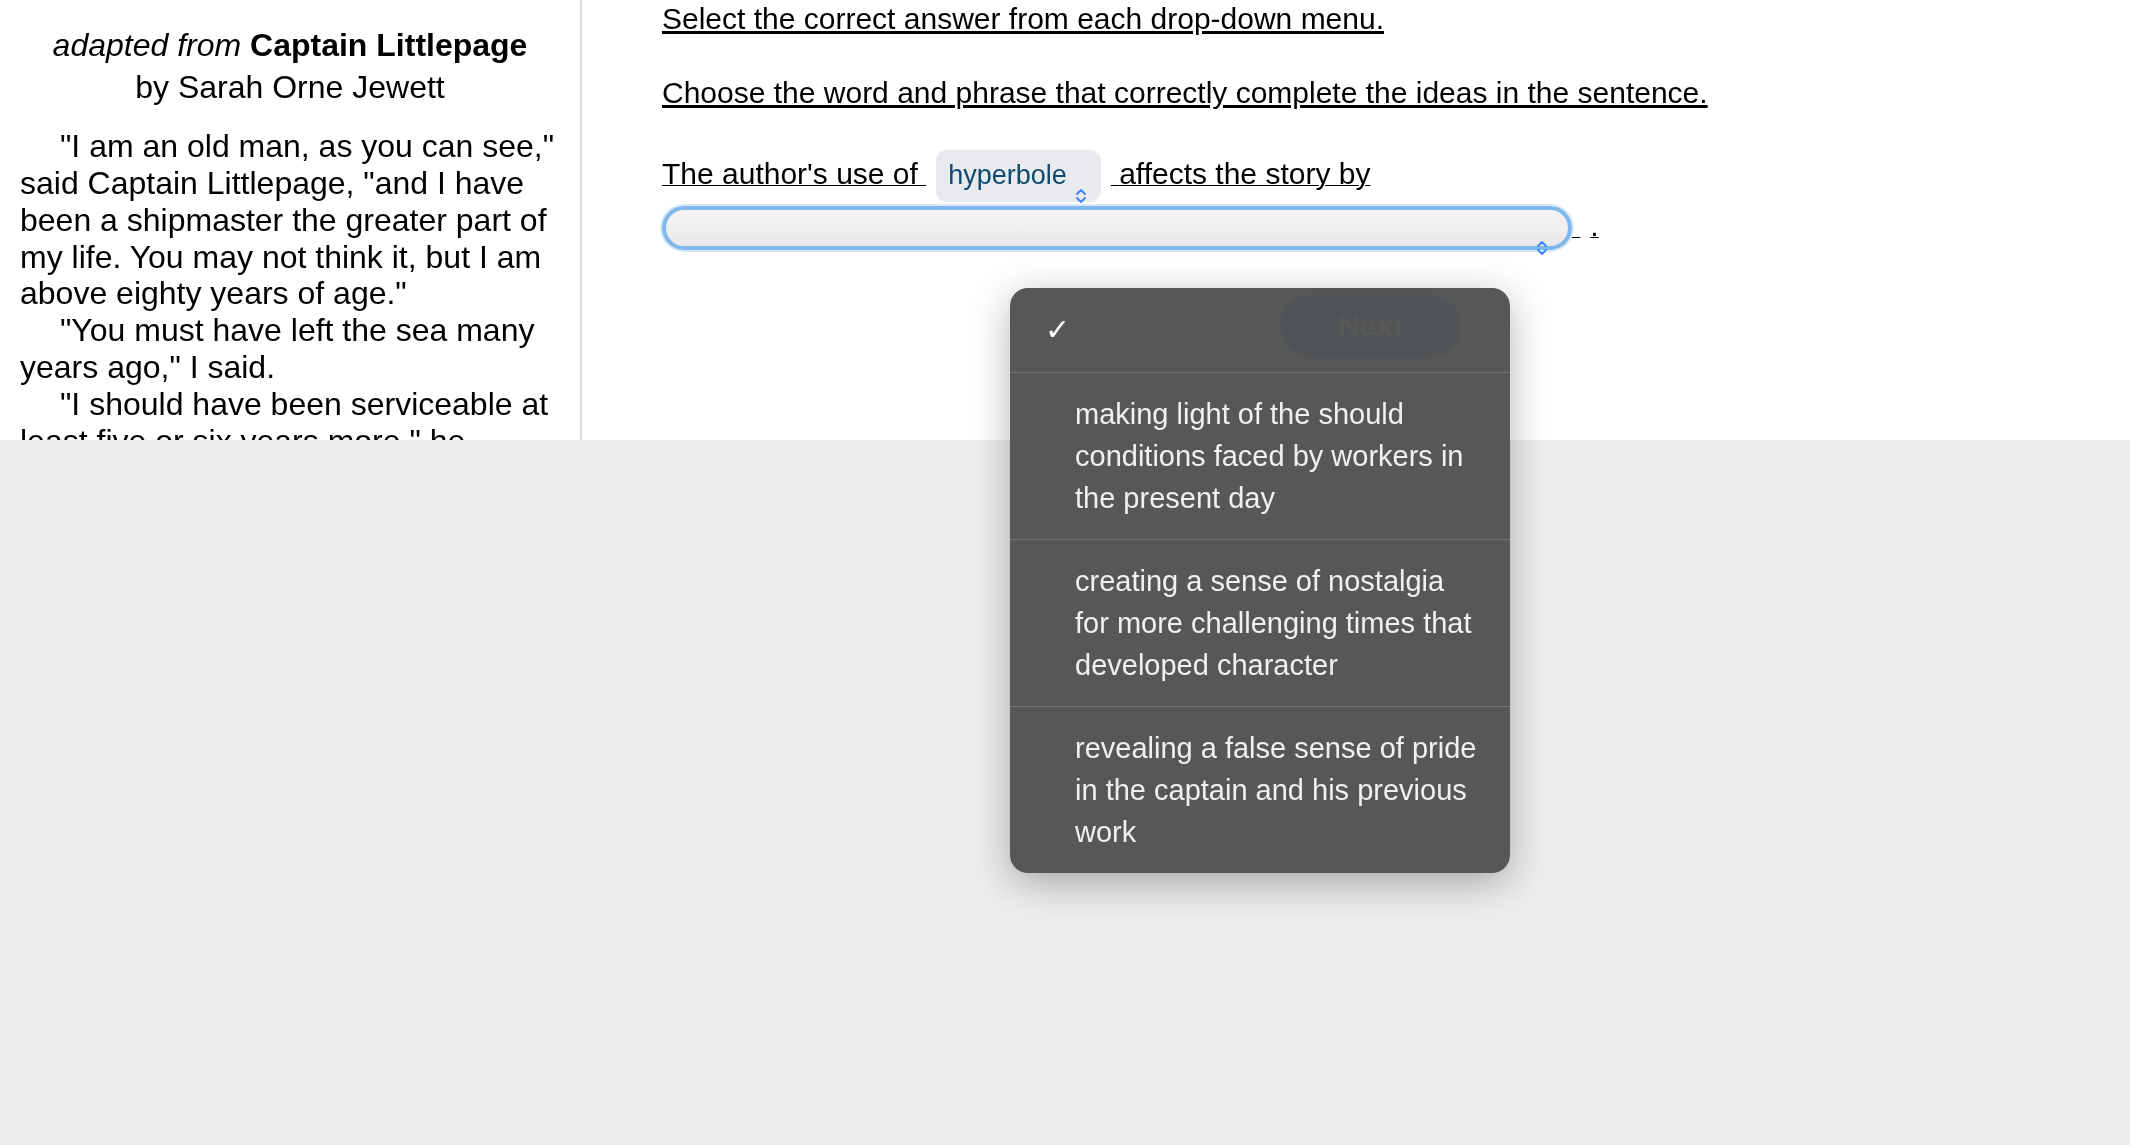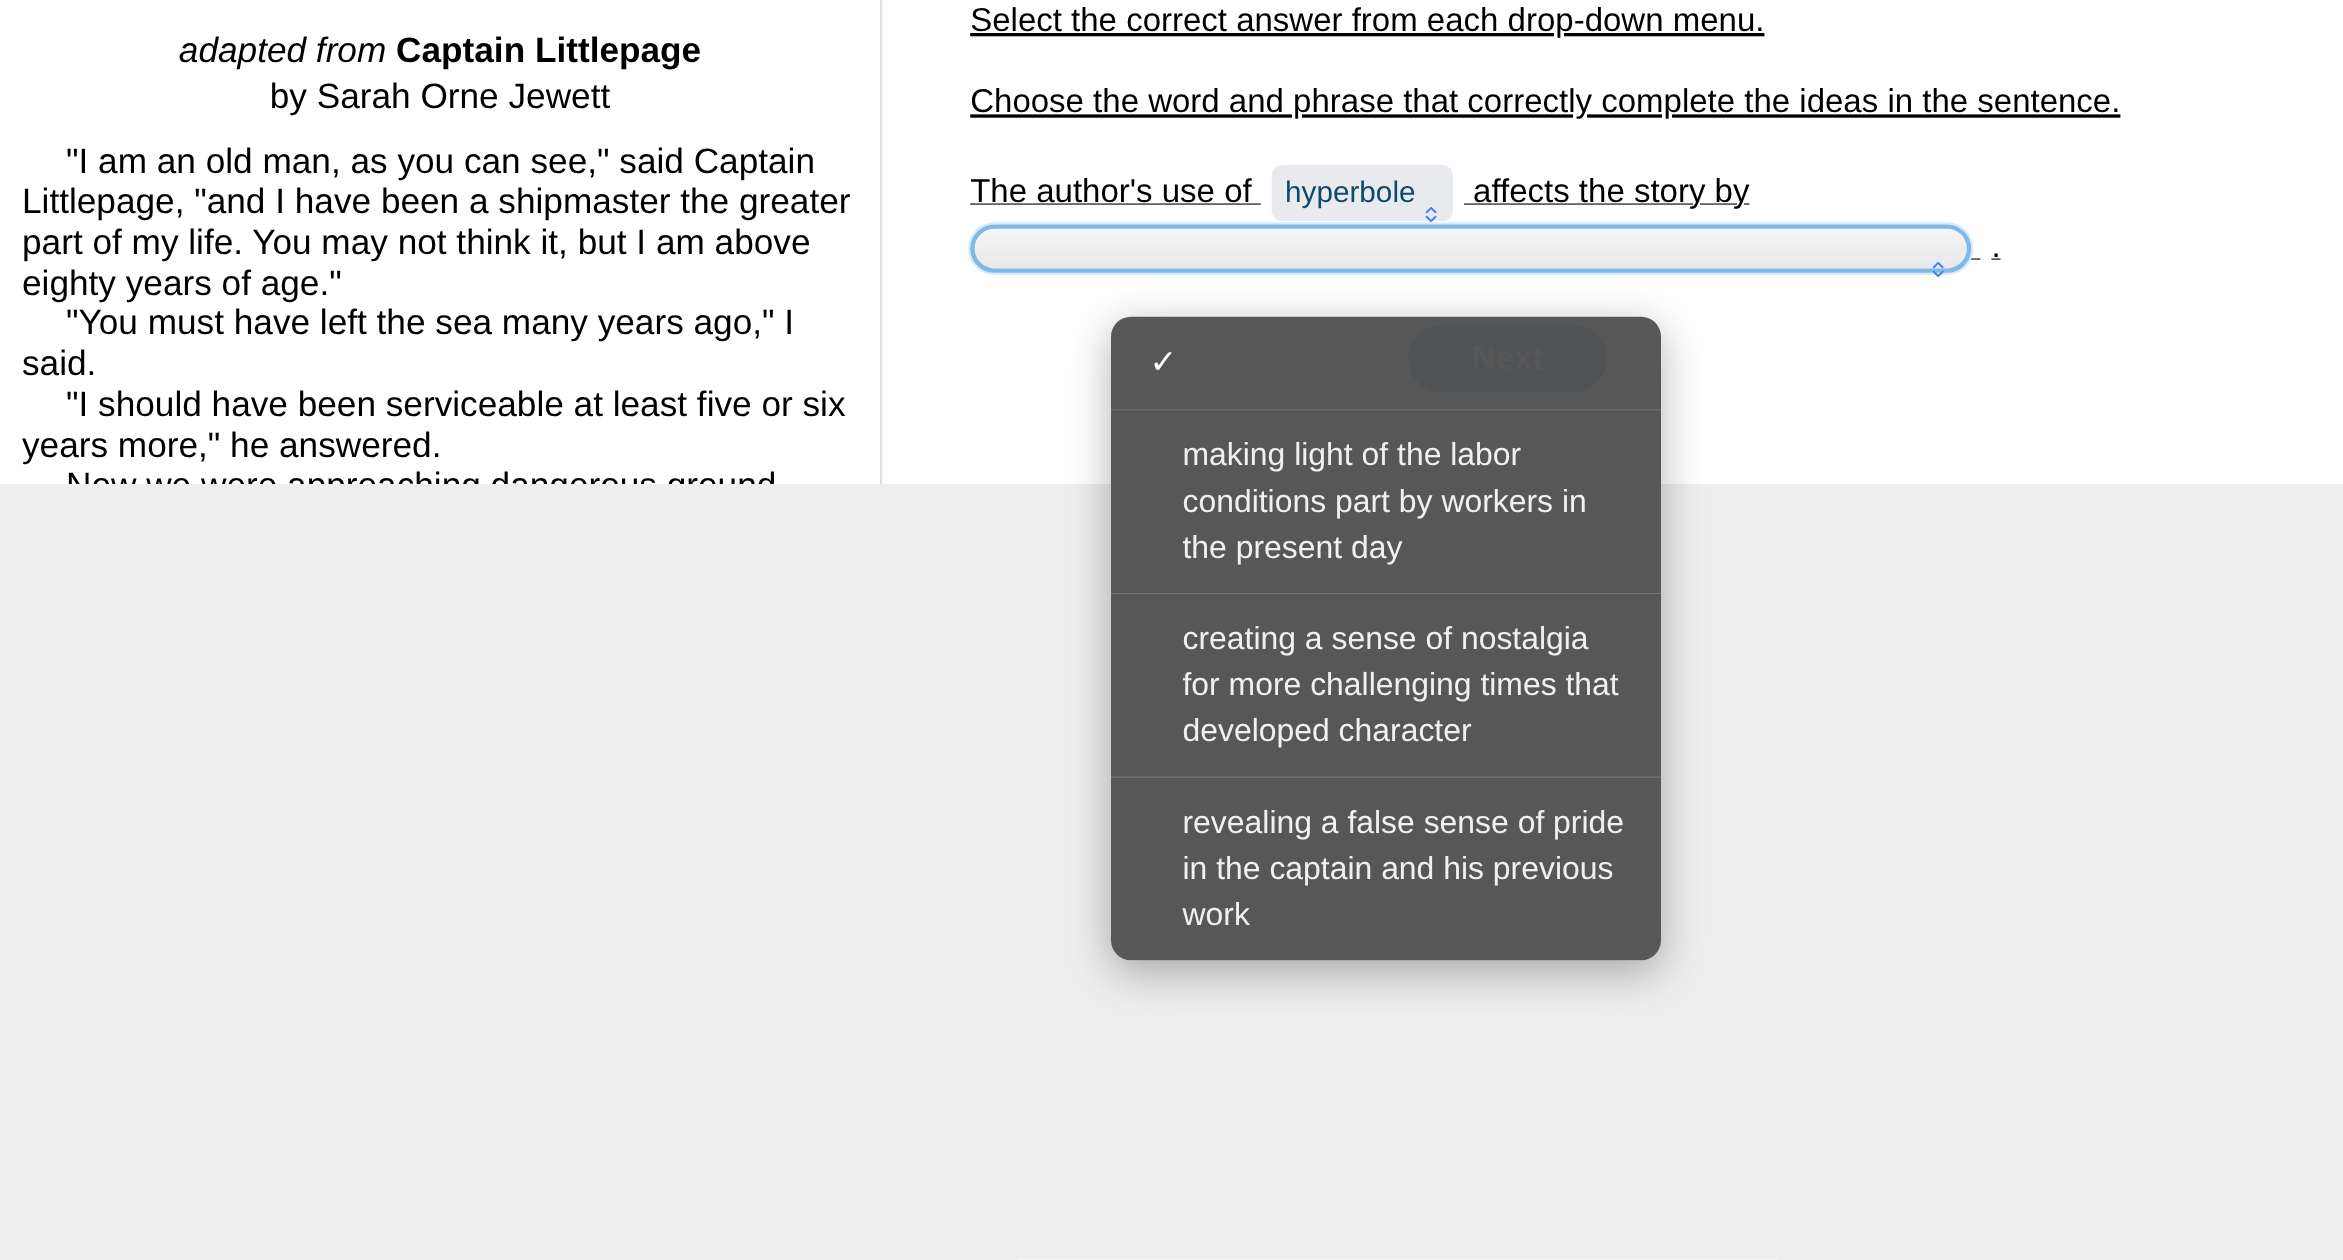--- a/index.html
+++ b/index.html
@@ -15,21 +15,21 @@
       position: relative;
       overflow: hidden;
     }
     .top-section {
       display: flex;
       width: 100%;
       height: 440px;
       background: #ffffff;
     }
     .passage-panel {
-      width: 802px;
+      width: 582px;
       padding: 0 20px 0 20px;
       border-right: 2px solid #e0e0e0;
       position: relative;
     }
     .passage-header {
       text-align: center;
       font-size: 32px;
       line-height: 1.3;
       margin-bottom: 20px;
       padding-top: 25px;
@@ -217,16 +217,16 @@
 <div class="bottom-grey"></div>
 
 <button class="next-button">
   <span>Next</span>
 </button>
 
 <div class="dropdown-menu">
   <div class="dropdown-item check-row">
     <span class="check-icon">✓</span>
   </div>
-  <div class="dropdown-item">making light of the labor conditions part by workers in the present day</div>
+  <div class="dropdown-item">making light of the should conditions faced by workers in the present day</div>
   <div class="dropdown-item">creating a sense of nostalgia for more challenging times that developed character</div>
   <div class="dropdown-item">revealing a false sense of pride in the captain and his previous work</div>
 </div>
 
 </body></html>

